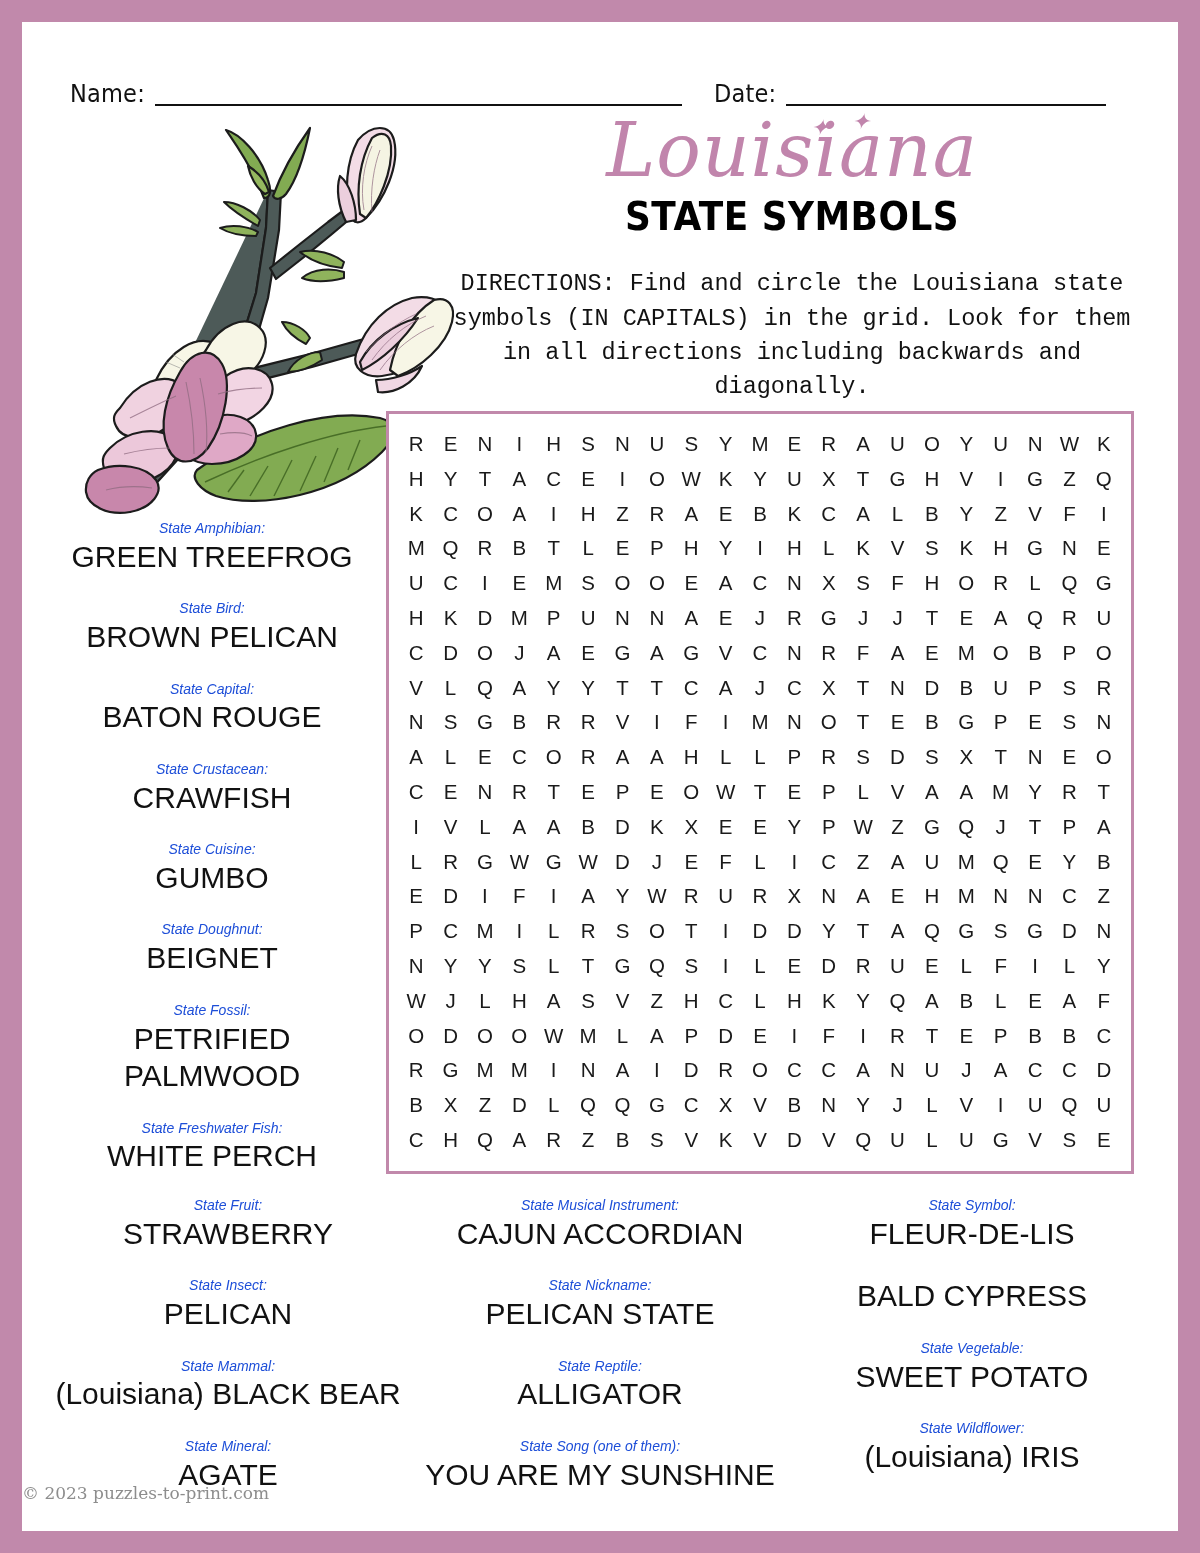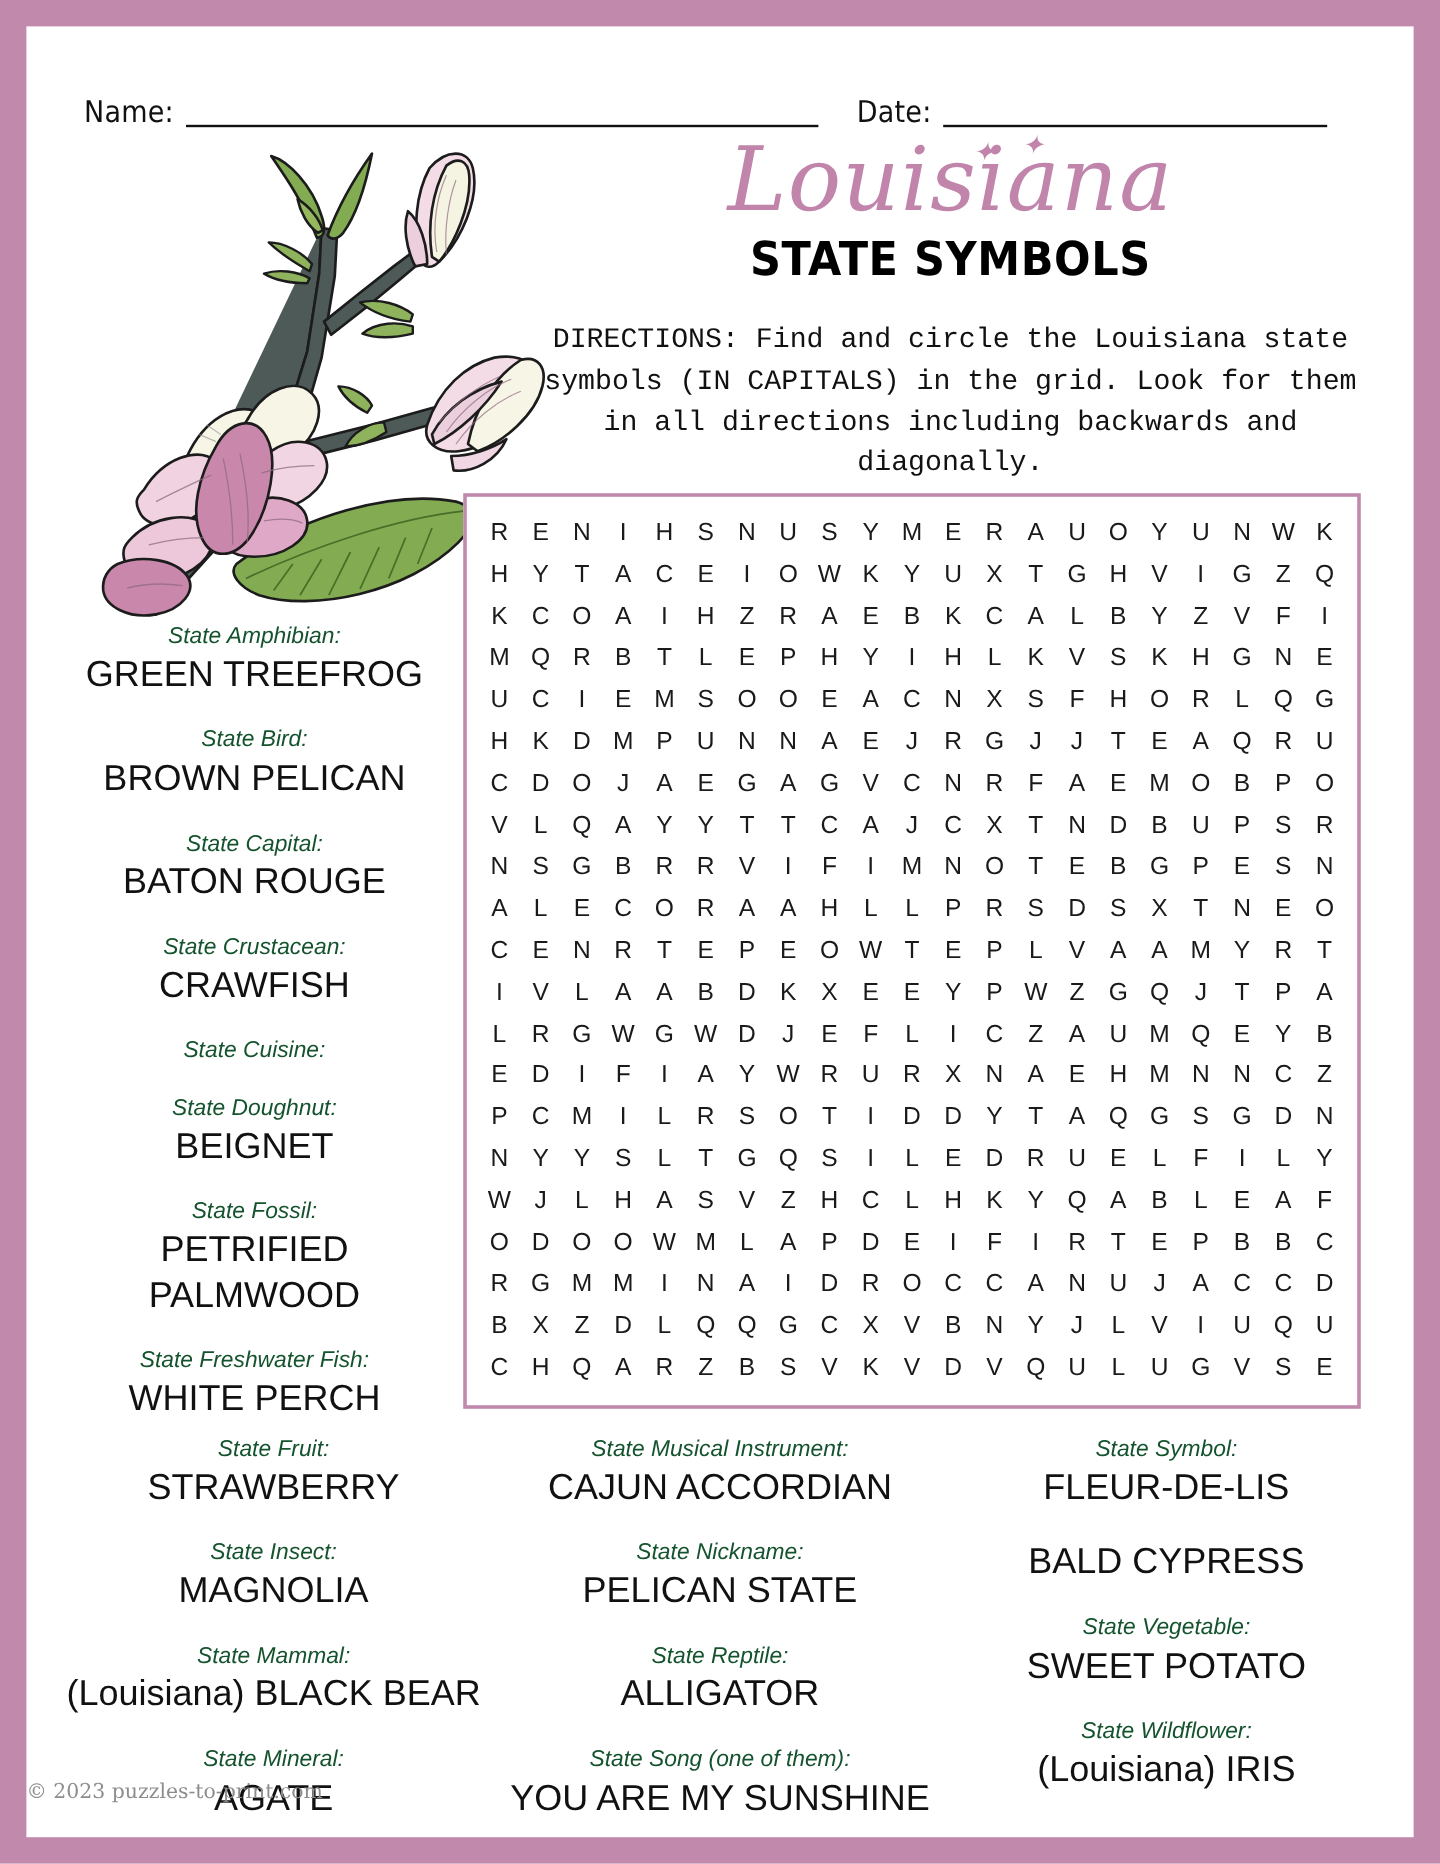--- a/index.html
+++ b/index.html
@@ -113,22 +113,22 @@
     line-height: 34.8px;
     text-align: center;
     color: #1a1a1a;
   }
 
   
   .wl-item { text-align: center; margin-bottom: 25px; }
   .wl-label {
     font-family: "Liberation Sans", sans-serif;
     font-style: italic;
-    font-size: 19px;
-    color: #14532d;
+    font-size: 14px;
+    color: #1d4ed8;
     line-height: 1.2;
   }
   .wl-word {
     font-family: "Liberation Sans", sans-serif;
     font-size: 30px;
     color: #111;
     line-height: 1.25;
     margin-top: 1px;
   }
 
@@ -745,20 +745,21 @@
       <div class="wl-item">
         <div class="wl-label">State Capital:</div>
         <div class="wl-word">BATON ROUGE</div>
       </div>
       <div class="wl-item">
         <div class="wl-label">State Crustacean:</div>
         <div class="wl-word">CRAWFISH</div>
       </div>
       <div class="wl-item">
         <div class="wl-label">State Cuisine:</div>
+        <div class="wl-word">GUMBO</div>
       </div>
       <div class="wl-item">
         <div class="wl-label">State Doughnut:</div>
         <div class="wl-word">BEIGNET</div>
       </div>
       <div class="wl-item">
         <div class="wl-label">State Fossil:</div>
         <div class="wl-word">PETRIFIED PALMWOOD</div>
       </div>
       <div class="wl-item">
@@ -768,21 +769,21 @@
     </div>
 
   <div class="bottom-cols">
     <div class="bcol" id="bcol1">
         <div class="wl-item">
           <div class="wl-label">State Fruit:</div>
           <div class="wl-word">STRAWBERRY</div>
         </div>
         <div class="wl-item">
           <div class="wl-label">State Insect:</div>
-          <div class="wl-word">MAGNOLIA</div>
+          <div class="wl-word">PELICAN</div>
         </div>
         <div class="wl-item">
           <div class="wl-label">State Mammal:</div>
           <div class="wl-word">(Louisiana) BLACK BEAR</div>
         </div>
         <div class="wl-item">
           <div class="wl-label">State Mineral:</div>
           <div class="wl-word">AGATE</div>
         </div>
       </div>

